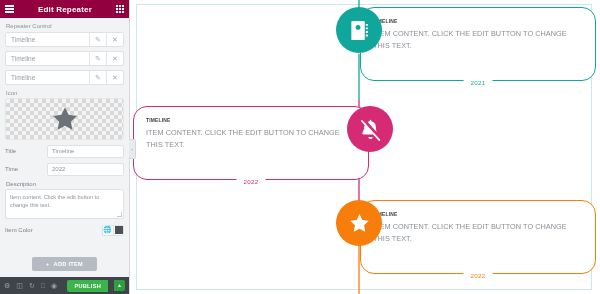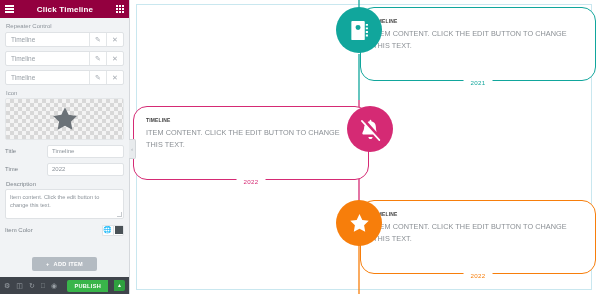--- a/index.html
+++ b/index.html
@@ -168,21 +168,21 @@
 <div id="app">
 
   <div class="sidebar">
 
     <div class="sb-header">
       <span class="hamburger">
           <i></i>
           <i></i>
           <i></i>
         </span>
-      <span class="sb-title">Click Timeline</span>
+      <span class="sb-title">Edit Repeater</span>
       <span class="grid-icon">
         <b></b>
           <b></b>
           <b></b>
           <b></b>
           <b></b>
           <b></b>
           <b></b>
           <b></b>
           <b></b>

